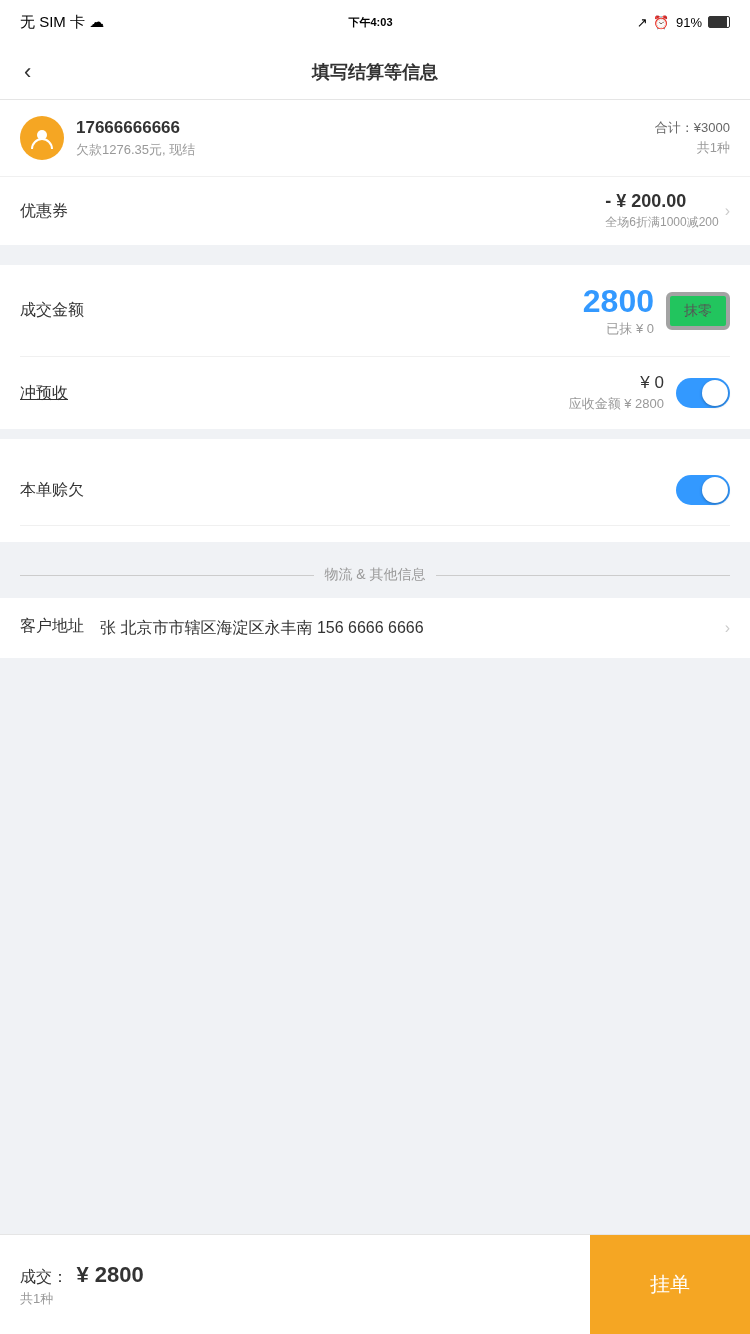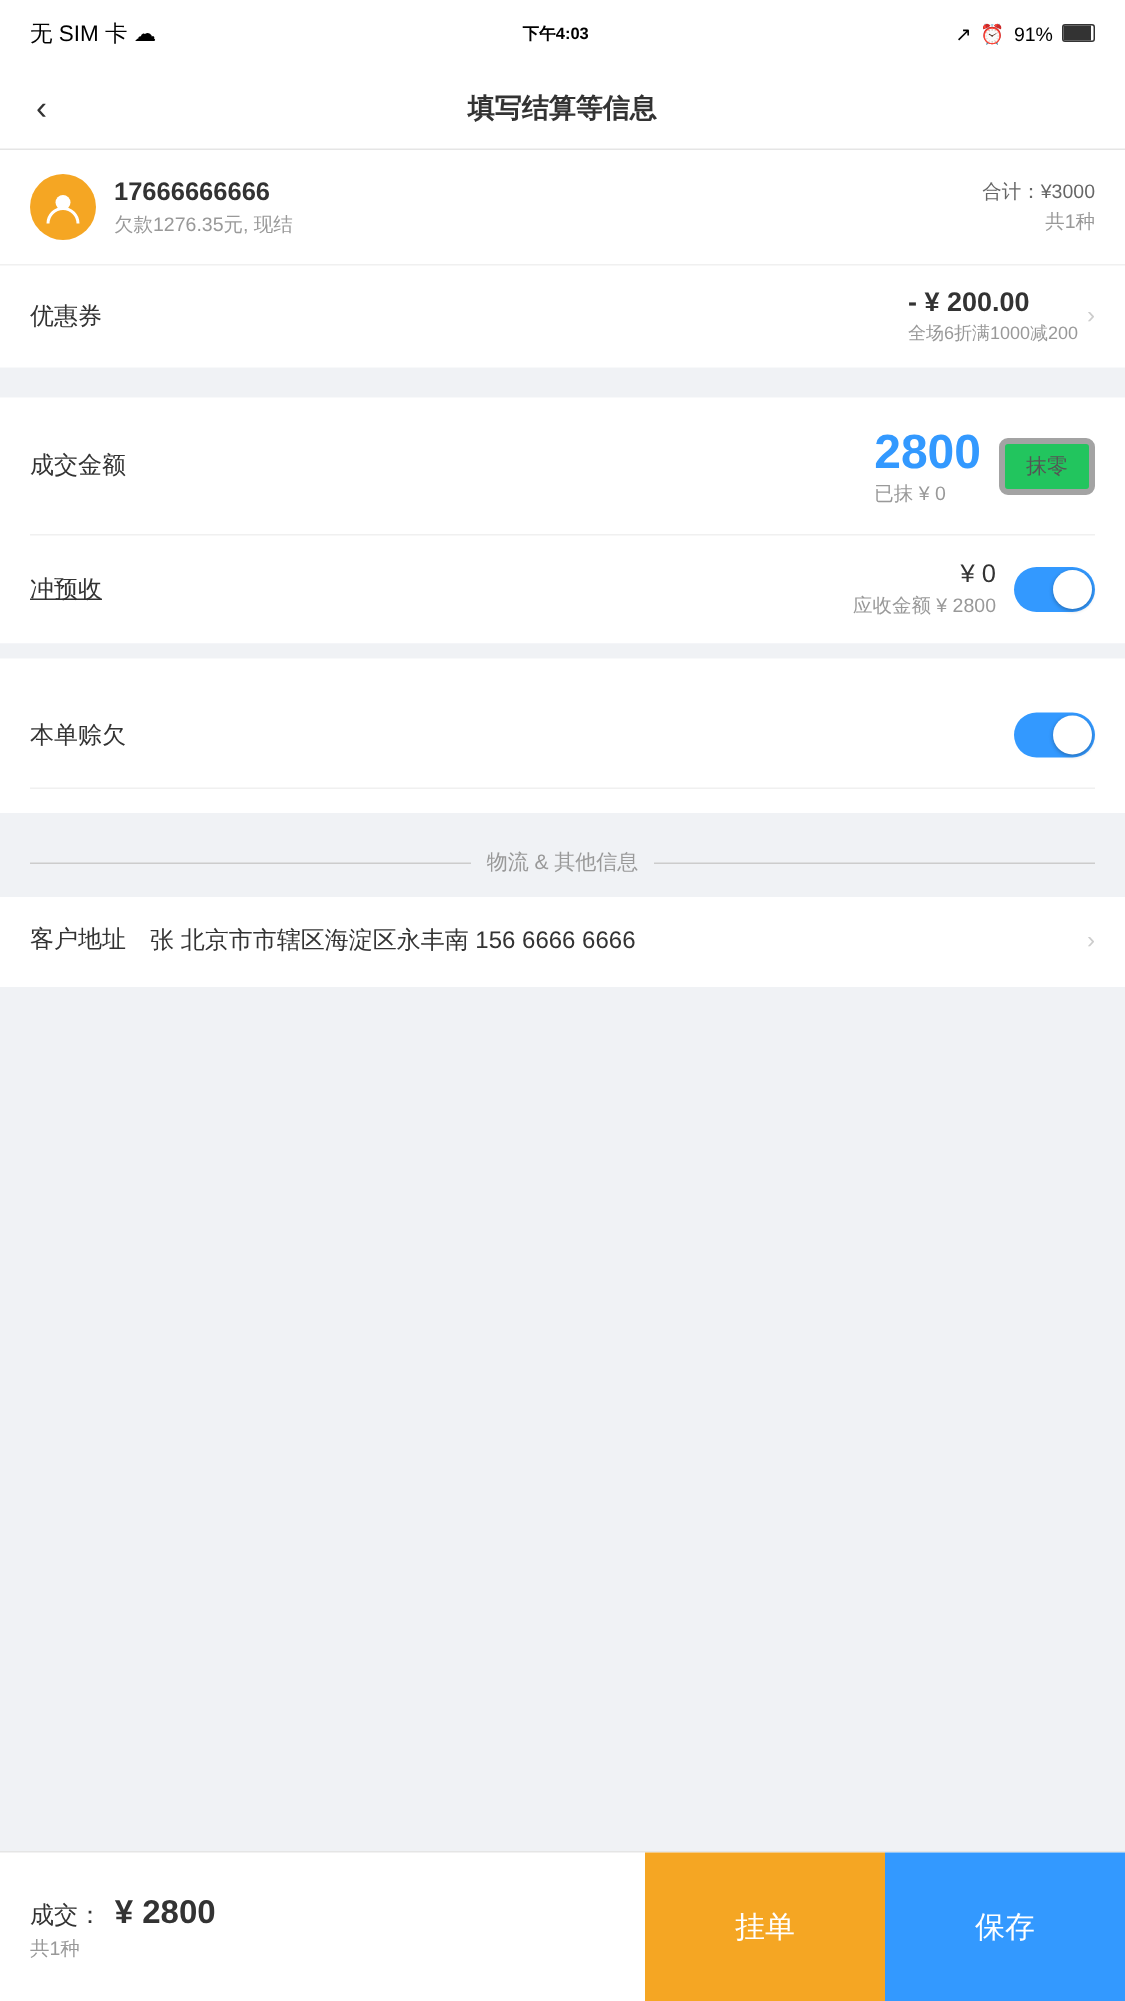--- a/index.html
+++ b/index.html
@@ -318,21 +318,21 @@
     </div>
   </div>
 </div>
 
 <div class="separator"></div>
 
 <div class="amount-section">
   <div class="amount-row">
     <span class="amount-label">成交金额</span>
     <div class="amount-right">
-      <div style="">
+      <div style="text-align:right;">
         <div class="amount-value">2800</div>
         <div class="amount-sub">已抹  ¥ 0</div>
       </div>
       <button class="round-btn">抹零</button>
     </div>
   </div>
 
   <div class="prepay-row">
     <span class="prepay-label">冲预收</span>
     <div class="prepay-right">
@@ -378,15 +378,14 @@
 <div class="bottom-bar">
   <div class="bottom-summary">
     <div>
       <span class="bottom-deal">成交：</span>
       <span class="bottom-deal-amount">¥ 2800</span>
     </div>
     <div class="bottom-count">共1种</div>
   </div>
   <div class="bottom-btns">
     <div class="btn-hang">挂单</div>
-    <div class="btn-save">保存</div>
   </div>
 </div>
 
 </body></html>

